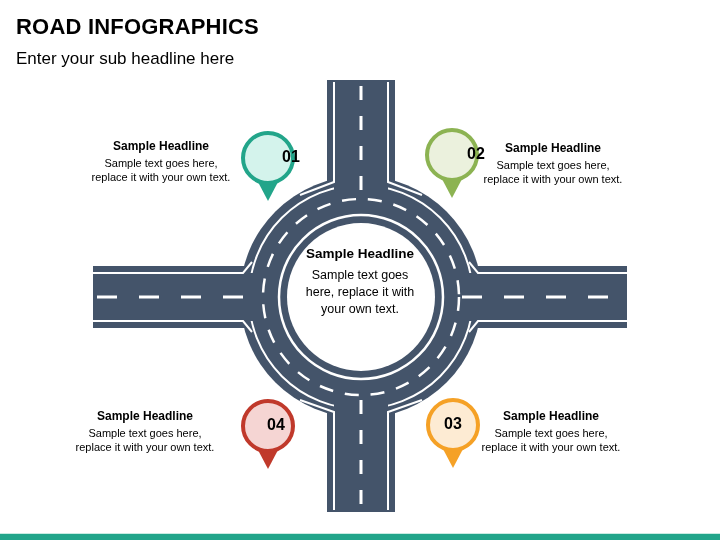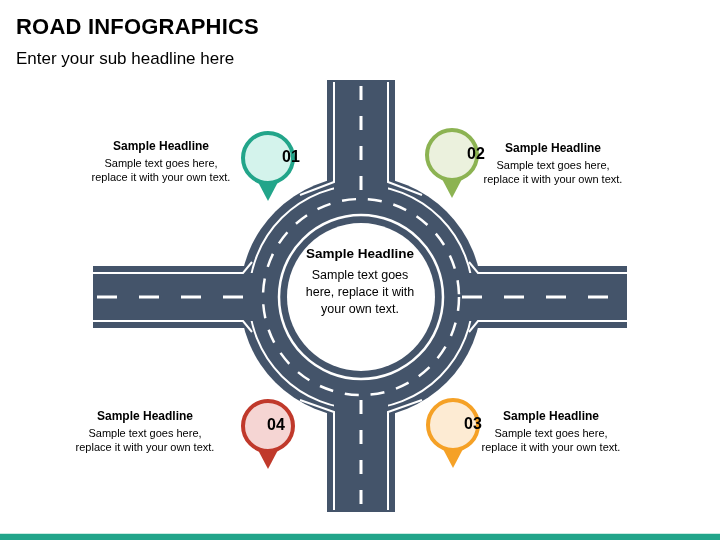--- a/index.html
+++ b/index.html
@@ -76,21 +76,21 @@
     <circle cx="453" cy="425" r="25" fill="#fdebd3" stroke="#f5a126" stroke-width="4"></circle>
   </g>
   <g>
     <path d="M268 469 L258 450 L278 450 Z" fill="#c0392b"></path>
     <circle cx="268" cy="426" r="25" fill="#f5d5d3" stroke="#c0392b" stroke-width="4"></circle>
   </g>
 </svg>
 
 <div class="pin-label" style="left:243px; top:148px;margin-left:23px;">01</div>
 <div class="pin-label" style="left:427px; top:145px;padding-left:24px;">02</div>
-<div class="pin-label" style="left:428px; top:415px;padding-left:20px;">03</div>
+<div class="pin-label" style="left:428px; top:415px;">03</div>
 <div class="pin-label" style="left:251px; top:416px;">04</div>
 
 <div class="block" style="left:86px; top:139px;">
   <div class="h">Sample Headline</div>
   <div class="t">Sample text goes here, replace it with your own text.</div>
 </div>
 <div class="block" style="left:478px; top:141px;">
   <div class="h">Sample Headline</div>
   <div class="t">Sample text goes here, replace it with your own text.</div>
 </div>

